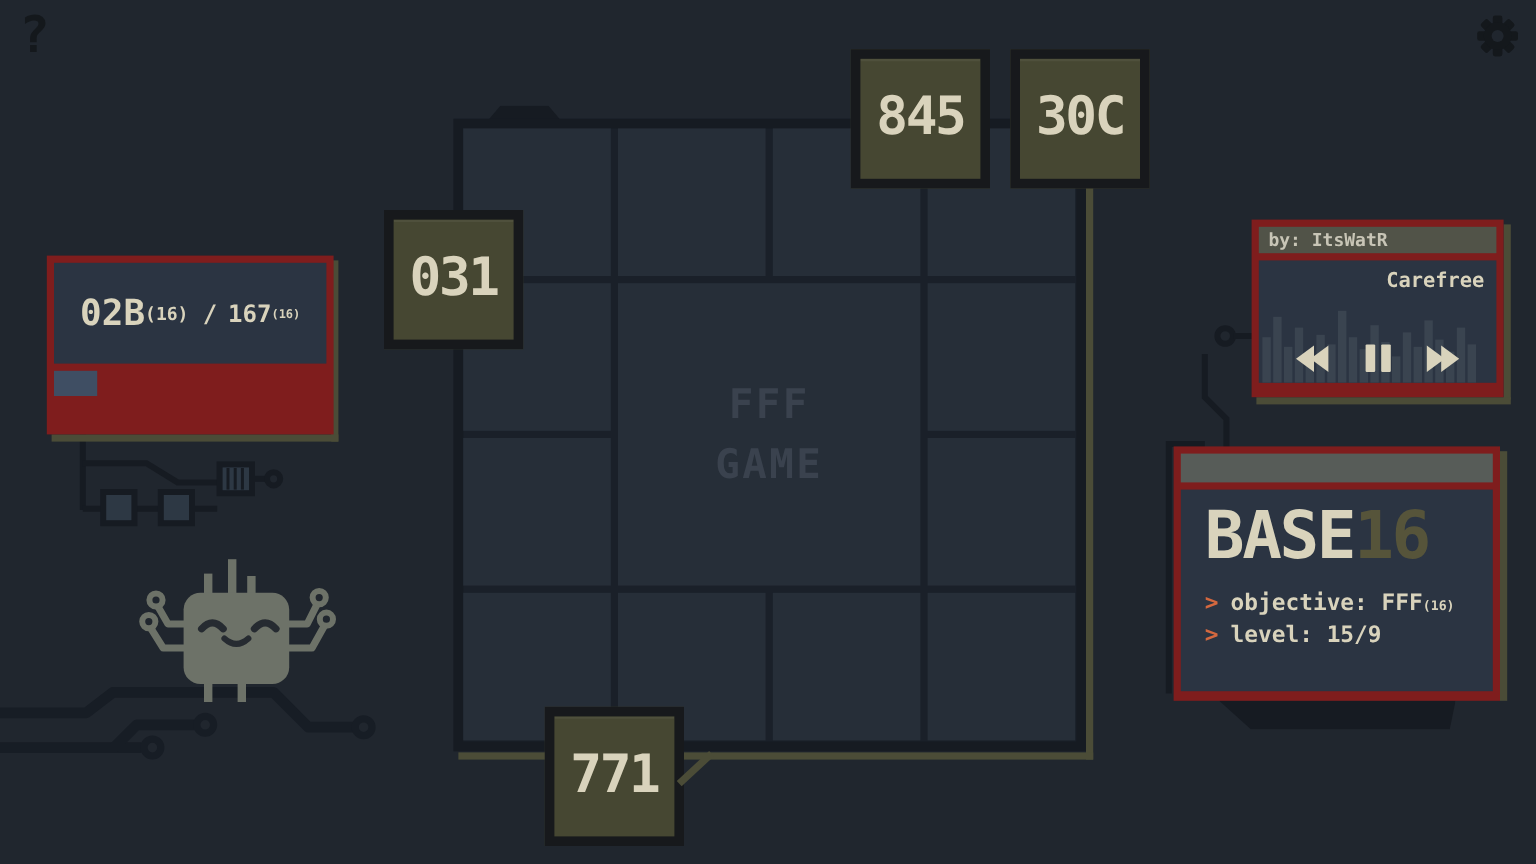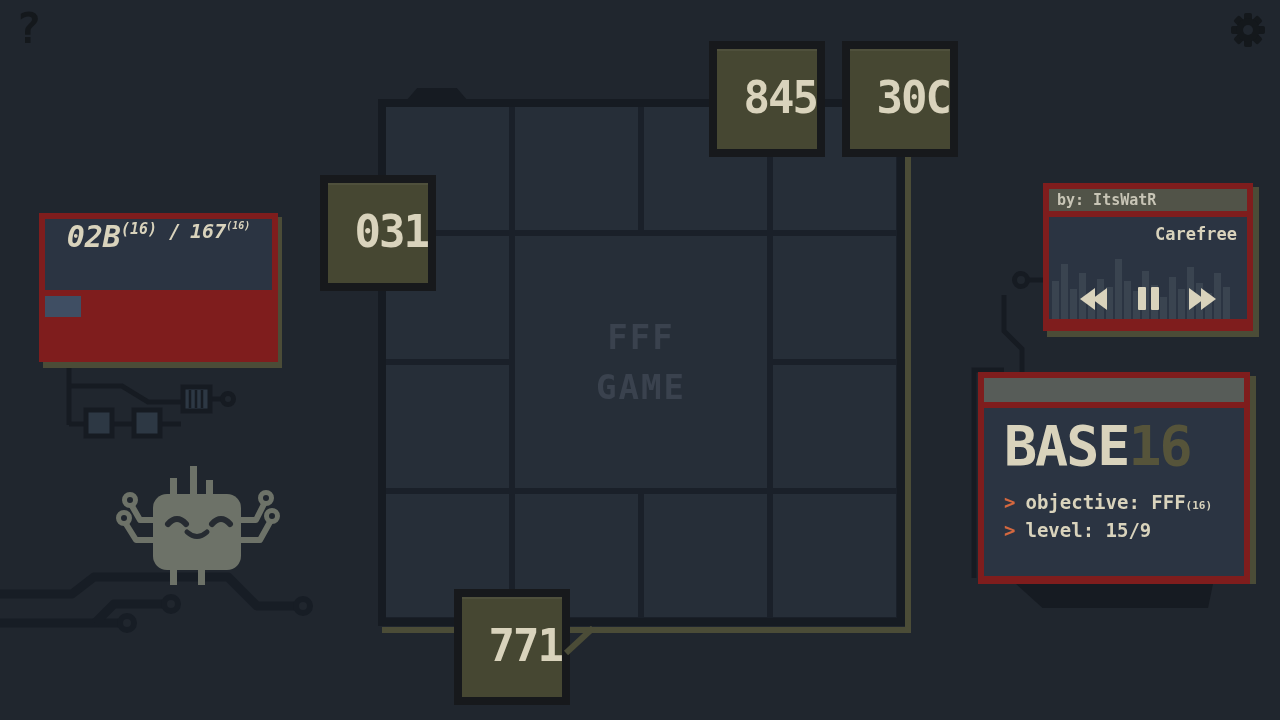--- a/index.html
+++ b/index.html
@@ -13,33 +13,33 @@
   #center-cell{position:absolute;left:129px;top:129px;width:252px;height:252px;background:#262e38;
                display:flex;flex-direction:column;align-items:center;justify-content:center;gap:16px;}
   .center-title{color:#3a424e;font-size:34px;letter-spacing:2px;line-height:1;}
   #board-accent-r{position:absolute;left:905px;top:103px;width:6px;height:530px;background:#4b4c37;}
   #board-accent-b{position:absolute;left:382px;top:627px;width:529px;height:6px;background:#4b4c37;}
   #board-bump{position:absolute;left:406px;top:88px;width:62px;height:13px;background:#161b22;
               clip-path:polygon(18% 0,82% 0,100% 100%,0 100%);}
 
   
   .tile{position:absolute;width:100px;height:100px;border:8px solid #17191c;background:#464732;
-        color:#d9d3bc;font-size:44px;line-height:98px;text-align:right;letter-spacing:-2px;
+        color:#d9d3bc;font-size:44px;line-height:98px;text-align:center;letter-spacing:-2px;
         box-shadow:inset 0 2px 0 rgba(255,255,255,.05);}
 
   
   .panel{position:absolute;background:#7f1d1d;padding:6px;box-sizing:border-box;}
   .panel-header{background:#515348;height:22px;line-height:22px;padding-left:10px;
                 font-size:15px;color:#c8c5b6;margin-bottom:6px;}
   .panel-body{background:#2b3442;position:relative;}
   .accent{position:absolute;background:#4b4c37;}
 
   
   #score-header{color:#31332c;letter-spacing:4px;}
-  #score-display{height:71px;display:flex;align-items:flex-start;justify-content:center;color:#d9d3bc;font-style:italic;}
+  #score-display{height:84px;display:flex;align-items:center;justify-content:center;color:#d9d3bc;}
   #score-display .big{font-size:30px;}
   #score-display .base{font-size:15px;position:relative;top:1px;}
   #score-display .sep{font-size:20px;margin:0 9px 0 12px;}
   #score-display .tgt{font-size:20px;}
   #score-display .base2{font-size:10px;position:relative;top:1px;}
   #progress-fill{margin-top:6px;height:21px;background:#3f4e63;}
 
   
   #track-title{position:absolute;top:7px;right:10px;font-size:17px;color:#d9d3bc;}
   #equalizer{position:absolute;left:0;right:0;bottom:0;height:72px;display:flex;

